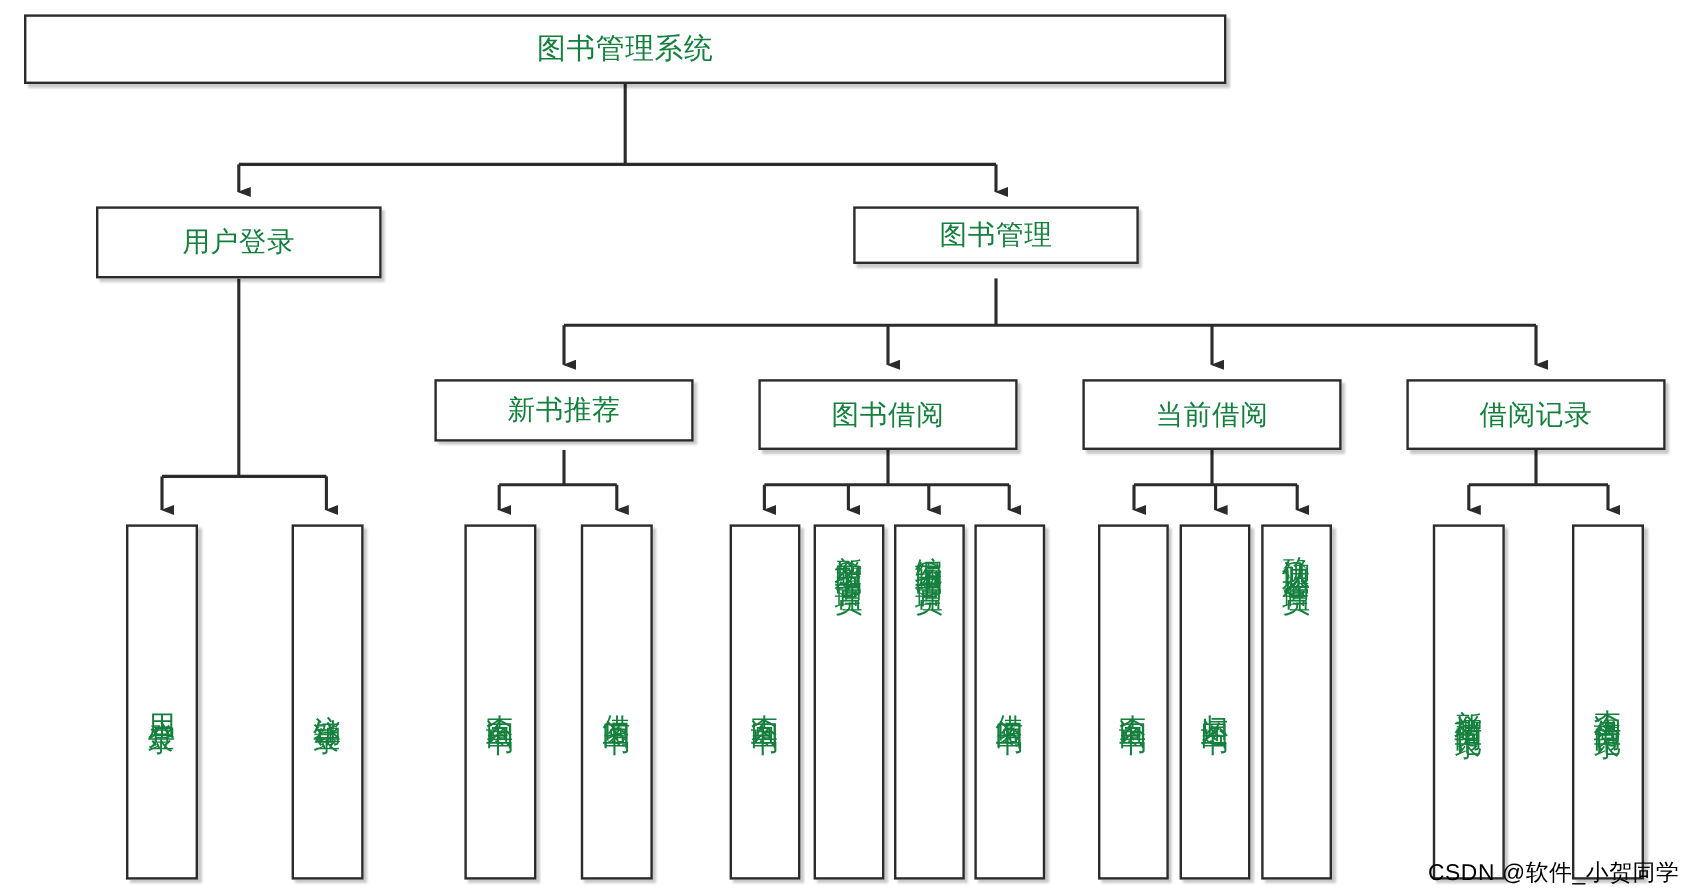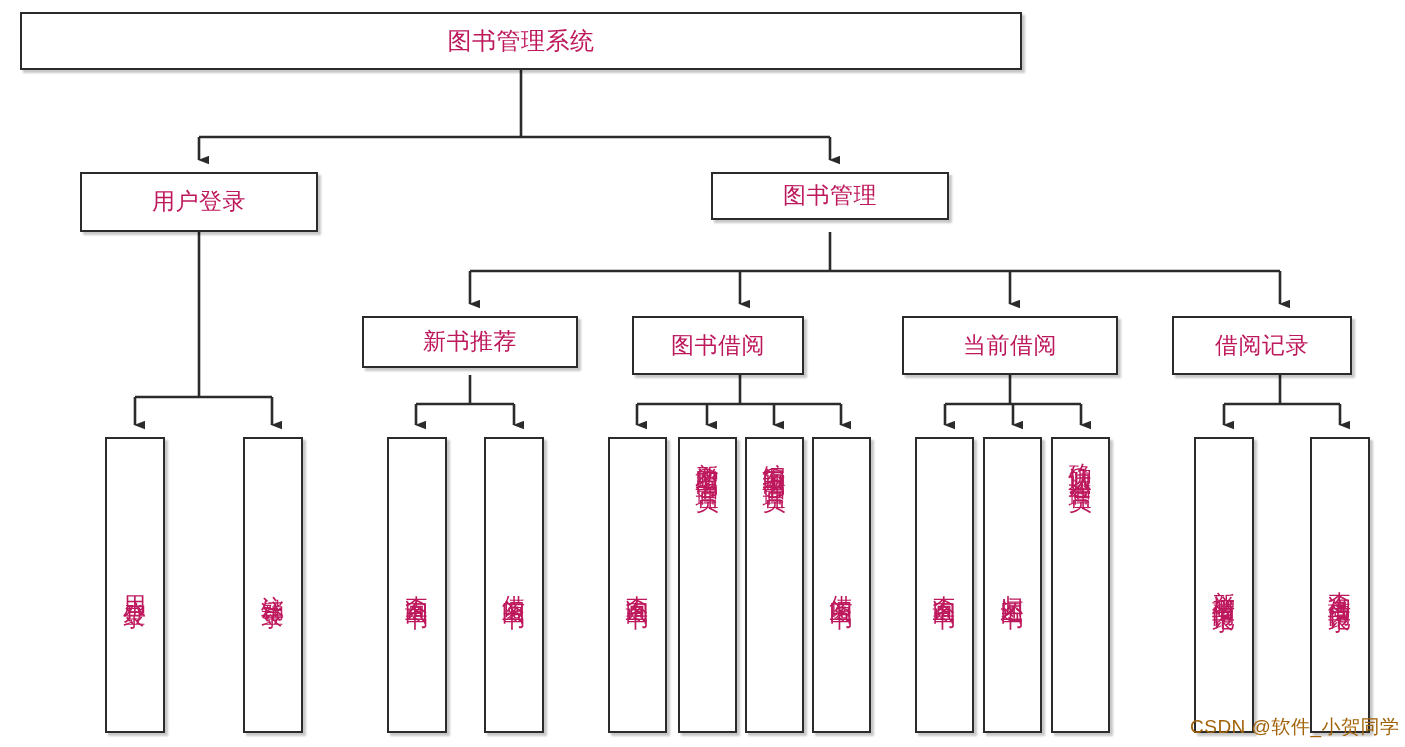--- a/index.html
+++ b/index.html
@@ -28,21 +28,21 @@
   }
   .node {
     position: absolute;
     box-sizing: border-box;
     background: #ffffff;
     border: 2px solid #2b2b2b;
     box-shadow: 3px 3px 2px rgba(0,0,0,0.22);
     display: flex;
     align-items: center;
     justify-content: center;
-    color: #be185d;
+    color: #15803d;
   }
   .node-label {
     display: block;
     text-align: center;
     line-height: 1.18;
     letter-spacing: 0.5px;
     white-space: pre;
   }
   
   .node.horiz .node-label {
@@ -65,21 +65,21 @@
     letter-spacing: 4px;
     white-space: pre;
   }
   .node.vert.short {
     align-items: center;
     padding-top: 0;
   }
   .watermark {
     position: absolute;
     font-size: 19px;
-    color: #a16207;
+    color: #000000;
     white-space: nowrap;
     letter-spacing: 0.5px;
   }
 </style>
 </head>
 <body>
 
 <div id="diagram-canvas">
 
   <svg id="connector-layer" viewBox="0 0 1405 747" width="1405" height="747" xmlns="http://www.w3.org/2000/svg">
@@ -141,29 +141,29 @@
   </div>
 
   <div class="node horiz" style="left:711px; top:172px; width:238px; height:48px;">
     <span class="node-label">图书管理</span>
   </div>
 
   <div class="node horiz" style="left:362px; top:316px; width:216px; height:52px;">
     <span class="node-label">新书推荐</span>
   </div>
 
-  <div class="node horiz" style="left:632px; top:316px; width:172px; height:59px;">
+  <div class="node horiz" style="left:632px; top:316px; width:216px; height:59px;">
     <span class="node-label">图书借阅</span>
   </div>
 
   <div class="node horiz" style="left:902px; top:316px; width:216px; height:59px;align-items:center;">
     <span class="node-label">当前借阅</span>
   </div>
 
-  <div class="node horiz" style="left:1172px; top:316px; width:180px; height:59px;">
+  <div class="node horiz" style="left:1172px; top:316px; width:216px; height:59px;">
     <span class="node-label">借阅记录</span>
   </div>
 
   <div class="node vert short" style="left:105px; top:437px; width:60px; height:296px;">
     <span class="node-label">用户登录</span>
   </div>
 
   <div class="node vert short" style="left:243px; top:437px; width:60px; height:296px;">
     <span class="node-label">注销登录</span>
   </div>

